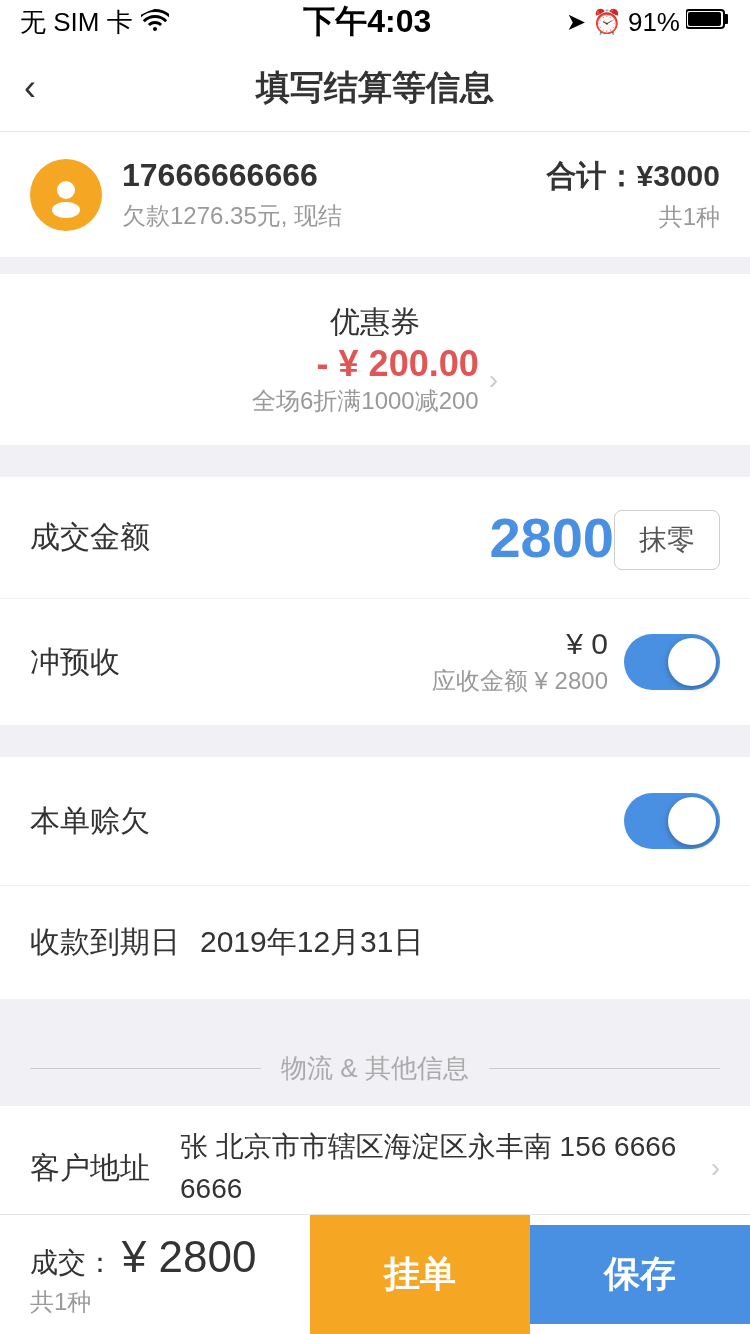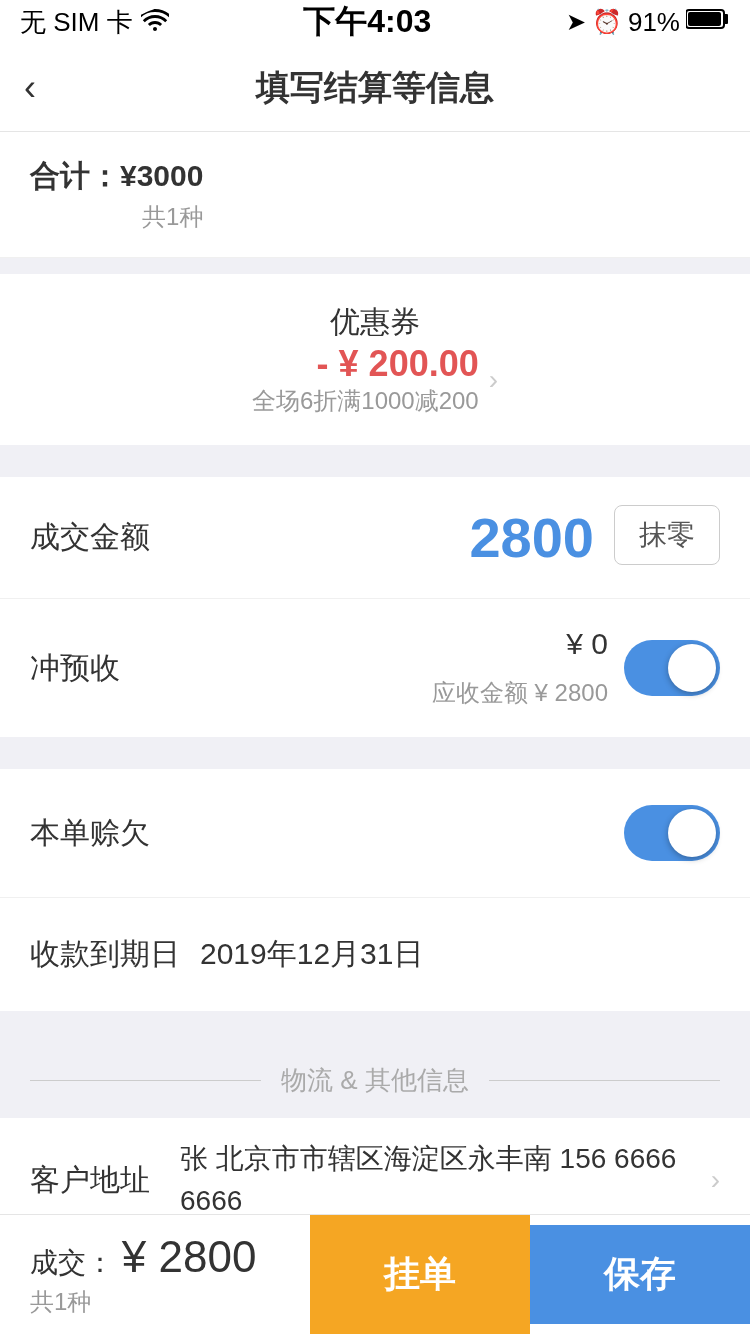--- a/index.html
+++ b/index.html
@@ -120,21 +120,21 @@
       background: #fff;
       padding: 28px 30px;
       margin-bottom: 0;
     }
     .amount-row {
       display: flex;
       align-items: center;
       justify-content: space-between;
     }
     .amount-label { font-size: 30px; color: #333; }
-    .amount-right { display: flex; align-items: flex-start; gap: 20px; }
+    .amount-right { display: flex; align-items: flex-end; }
     .amount-value { font-size: 56px; font-weight: 700; color: #4a90e2; }
     .round-btn {
       border: 1px solid #ccc;
       border-radius: 8px;
       padding: 10px 24px;
       font-size: 28px;
       color: #555;
       background: #fff;
       cursor: pointer;
     }
@@ -146,21 +146,21 @@
       padding: 28px 30px;
       display: flex;
       align-items: center;
       justify-content: space-between;
       border-top: 1px solid #f0f0f0;
     }
     .deposit-label { font-size: 30px; color: #333; }
     .deposit-right { display: flex; align-items: center; gap: 16px; }
     .deposit-values { text-align: right; }
     .deposit-amount { font-size: 30px; color: #333; }
-    .deposit-receivable { font-size: 24px; color: #999; margin-top: 16px; }
+    .deposit-receivable { font-size: 24px; color: #999; margin-top: 4px; }
 
     
     .toggle {
       width: 96px;
       height: 56px;
       border-radius: 28px;
       background: #4a90e2;
       position: relative;
       cursor: pointer;
     }
@@ -310,20 +310,33 @@
 
 <div class="nav-bar">
   <span class="nav-back">‹</span>
   <span class="nav-title">填写结算等信息</span>
 </div>
 
 <div class="content">
 
   <div class="section-card">
     <div class="customer-row">
+      <div class="customer-left">
+        <div class="avatar">
+          <svg class="avatar-svg" viewBox="0 0 46 46" fill="none">
+            <circle cx="23" cy="23" r="23" fill="#f5a623"></circle>
+            <circle cx="23" cy="18" r="9" fill="#fff"></circle>
+            <ellipse cx="23" cy="38" rx="14" ry="8" fill="#fff"></ellipse>
+          </svg>
+        </div>
+        <div class="customer-info">
+          <div class="customer-phone">17666666666</div>
+          <div class="customer-debt">欠款1276.35元, 现结</div>
+        </div>
+      </div>
       <div class="customer-right">
         <div class="total-amount">合计：¥3000</div>
         <div class="total-count">共1种</div>
       </div>
     </div>
   </div>
 
   <div class="coupon-row">
     <span class="coupon-label">优惠券</span>
     <div class="coupon-right">

